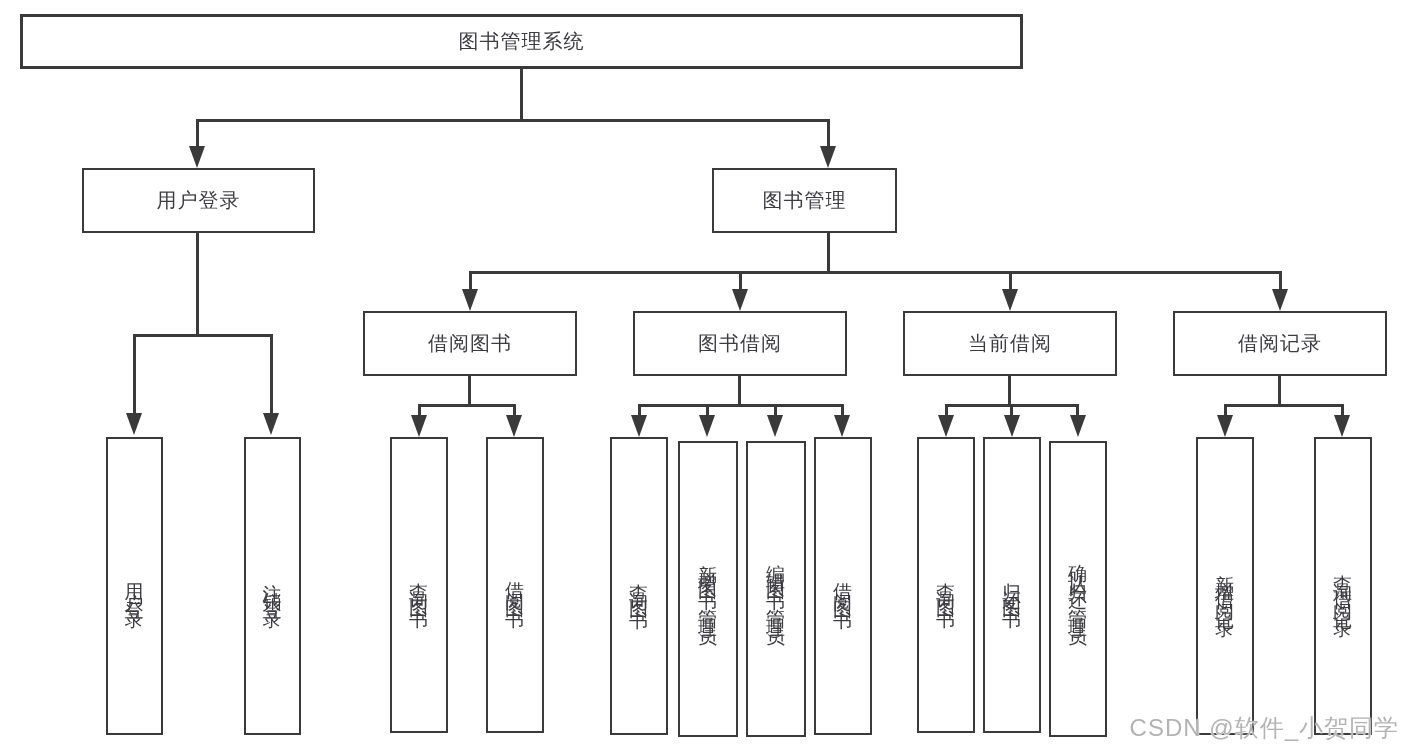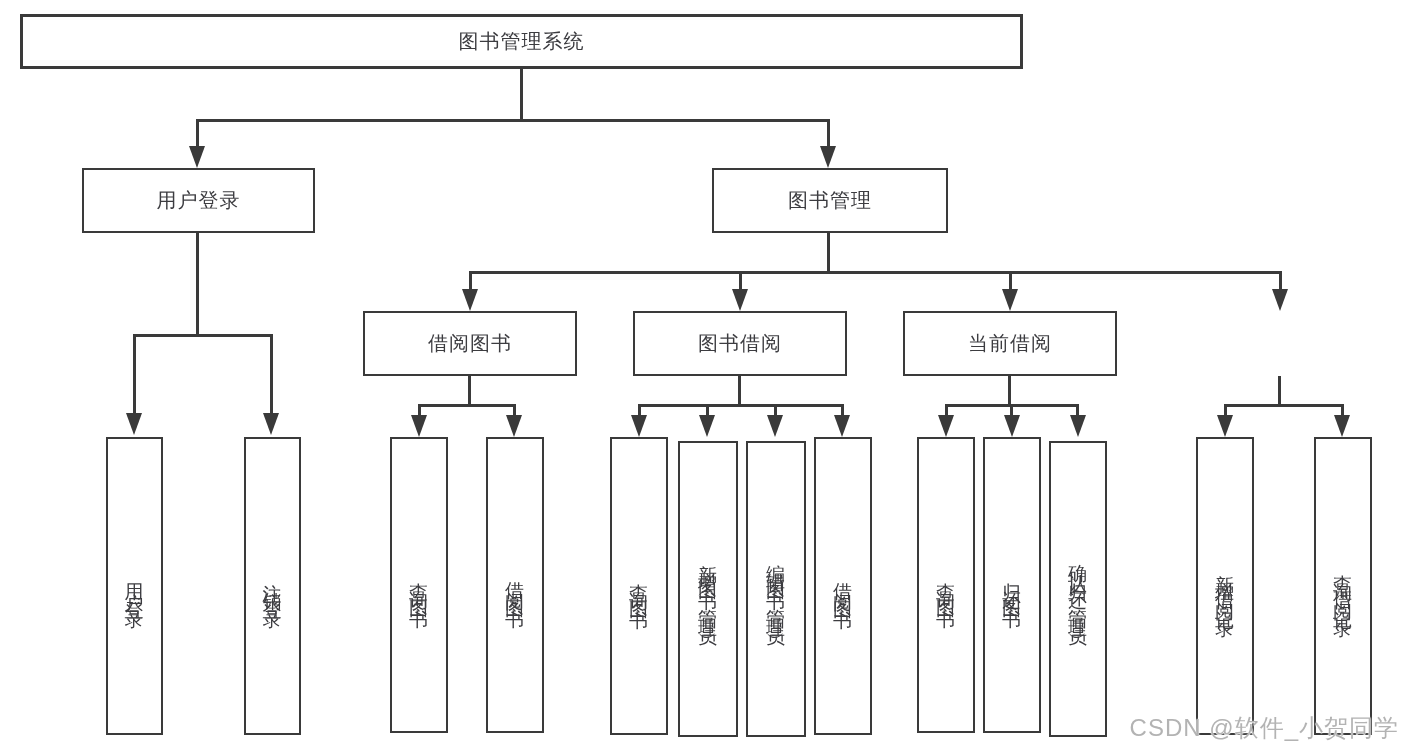--- a/index.html
+++ b/index.html
@@ -61,38 +61,39 @@
   <div>
     <div class="line" style="left:520px;top:69px;width:3px;height:51px"></div>
     <div class="line" style="left:196px;top:119px;width:634px;height:3px"></div>
     <div class="line" style="left:196px;top:119px;width:3px;height:28px"></div>
     <div class="line" style="left:827px;top:119px;width:3px;height:28px"></div>
     <div class="arrow" style="left:189px;top:146px"></div>
     <div class="arrow" style="left:820px;top:146px"></div>
   </div>
 
   <div class="box" style="left:82px;top:168px;width:233px;height:65px">用户登录</div>
-  <div class="box" style="left:712px;top:168px;width:236px;height:65px">图书管理</div>
+  <div class="box" style="left:712px;top:168px;width:185px;height:65px">图书管理</div>
 
   <div>
     <div class="line" style="left:827px;top:233px;width:3px;height:41px"></div>
     <div class="line" style="left:469px;top:271px;width:812px;height:3px"></div>
     <div class="line" style="left:469px;top:271px;width:3px;height:20px"></div>
     <div class="line" style="left:739px;top:271px;width:3px;height:20px"></div>
     <div class="line" style="left:1009px;top:271px;width:3px;height:20px"></div>
     <div class="line" style="left:1279px;top:271px;width:3px;height:20px"></div>
     <div class="arrow" style="left:462px;top:289px"></div>
     <div class="arrow" style="left:732px;top:289px"></div>
     <div class="arrow" style="left:1002px;top:289px"></div>
     <div class="arrow" style="left:1272px;top:289px"></div>
   </div>
 
   <div class="box" style="left:363px;top:311px;width:214px;height:65px">借阅图书</div>
   <div class="box" style="left:633px;top:311px;width:214px;height:65px">图书借阅</div>
   <div class="box" style="left:903px;top:311px;width:214px;height:65px">当前借阅</div>
+  <div class="box" style="left:1173px;top:311px;width:214px;height:65px">借阅记录</div>
 
   <div>
     <div class="line" style="left:196px;top:233px;width:3px;height:103px"></div>
     <div class="line" style="left:133px;top:334px;width:140px;height:3px"></div>
     <div class="line" style="left:133px;top:334px;width:3px;height:81px"></div>
     <div class="line" style="left:270px;top:334px;width:3px;height:81px"></div>
     <div class="arrow" style="left:126px;top:413px"></div>
     <div class="arrow" style="left:263px;top:413px"></div>
   </div>
 

